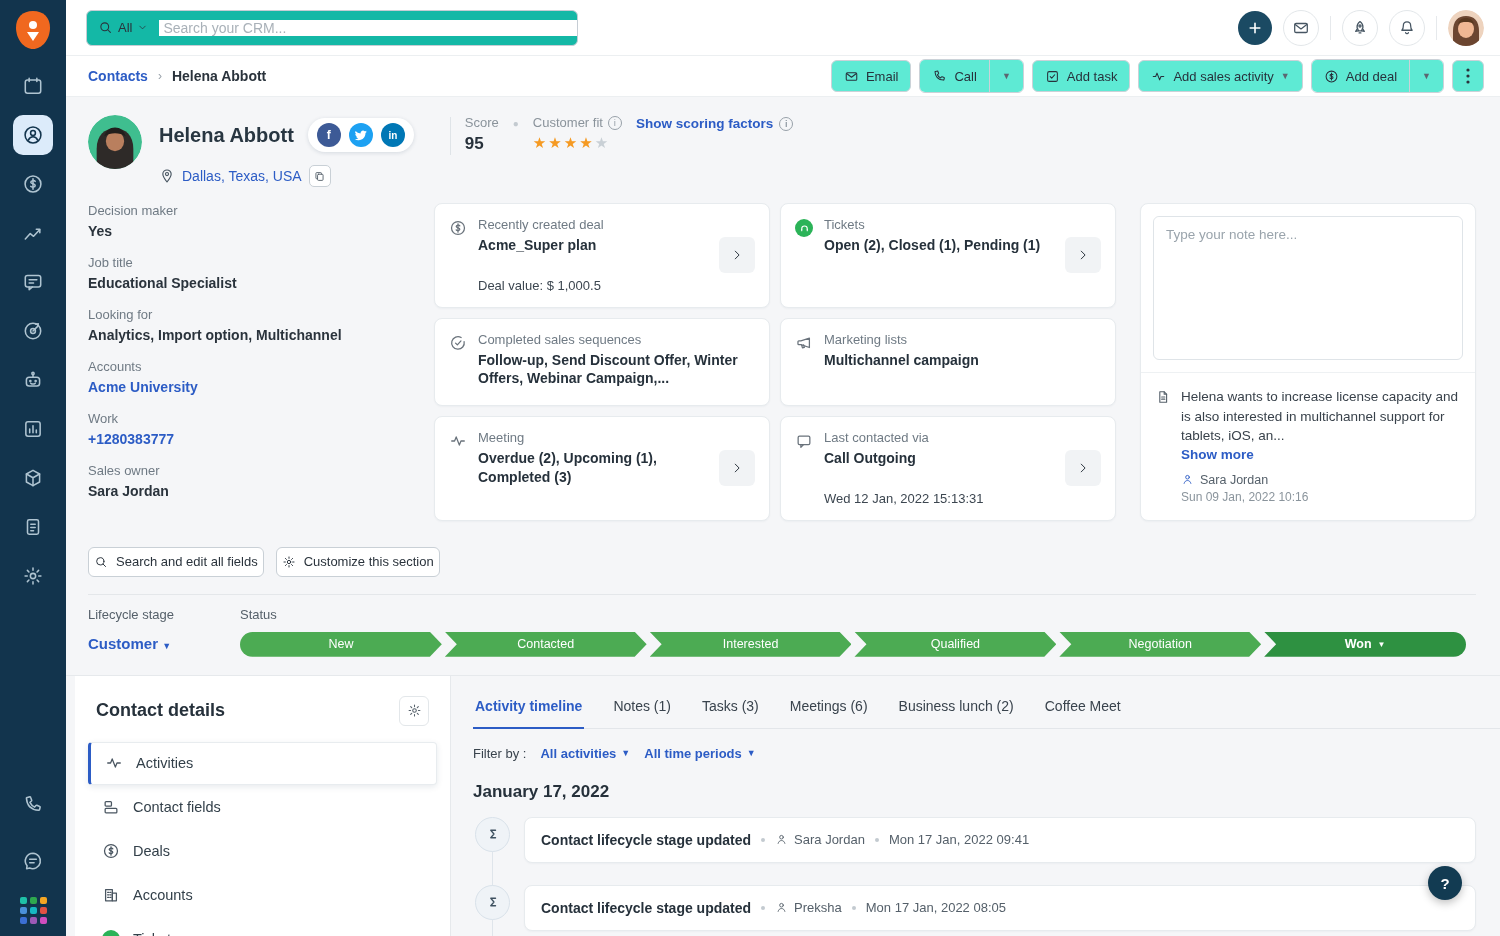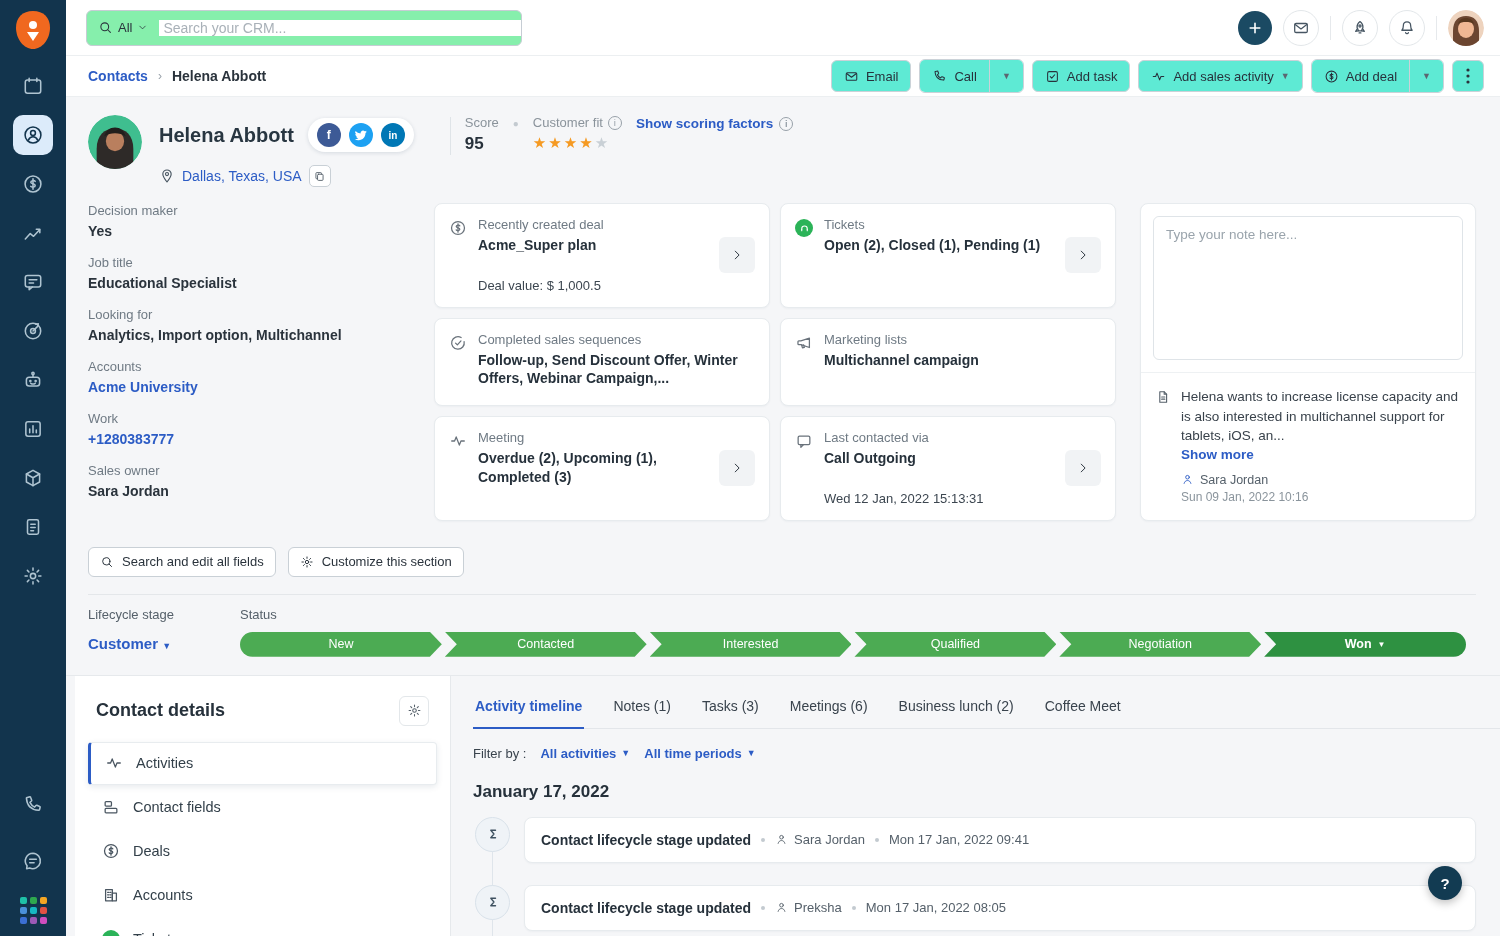--- a/index.html
+++ b/index.html
@@ -16,21 +16,21 @@
 .rail-icons{display:flex;flex-direction:column;align-items:center;gap:9px}
 .rail-btn{width:40px;height:40px;display:flex;align-items:center;justify-content:center;color:#AFC4D1;border-radius:10px;cursor:pointer}
 .rail-btn.active{background:#DCEBFA;color:var(--navy)}
 .rail-spacer{flex:1}
 .rail-bottom{display:flex;flex-direction:column;align-items:center;gap:16px}
 .appgrid{display:grid;grid-template-columns:repeat(3,7px);grid-gap:3px}
 .appgrid span{width:7px;height:7px;border-radius:2px}
 
 .main{flex:1;display:flex;flex-direction:column;min-width:0;position:relative}
 .topbar{height:56px;background:#fff;border-bottom:1px solid #ECEFF1;display:flex;align-items:center;padding:0 16px;flex-shrink:0}
-.search{width:436px;height:36px;border:1px solid #C6CDD4;border-radius:6px;display:flex;align-items:center;margin-left:4px;background:#86efac}
+.search{width:492px;height:36px;border:1px solid #C6CDD4;border-radius:6px;display:flex;align-items:center;margin-left:4px;background:#14b8a6}
 .scope{display:flex;align-items:center;gap:5px;padding:0 11px;height:100%;border-right:0;color:#2A333C;font-size:13px;cursor:pointer}
 .search input{border:0;outline:0;flex:1;font-size:14px;font-family:inherit;color:#2A333C;padding:0 4px}
 .search input::placeholder{color:#A9B1B8}
 .topbar-right{margin-left:auto;display:flex;align-items:center;gap:11px}
 .circle-btn{width:36px;height:36px;border-radius:50%;border:1px solid #E3E7EA;background:#fff;display:flex;align-items:center;justify-content:center;color:#475663;cursor:pointer}
 .add-circle{width:34px;height:34px;border-radius:50%;background:#1B4A63;color:#fff;border:0;display:flex;align-items:center;justify-content:center;cursor:pointer}
 .vdiv{width:1px;height:24px;background:#E6E9EC}
 .avatar-sm{width:36px;height:36px;border-radius:50%;overflow:hidden;cursor:pointer}
 
 .pagehead{height:41px;background:#fff;border-bottom:1px solid #ECEFF1;display:flex;align-items:center;padding:0 16px 0 22px;flex-shrink:0}
@@ -86,21 +86,21 @@
 .notecard{background:#fff;border:1px solid #E7EBEE;border-radius:8px;box-shadow:0 1px 2px rgba(18,52,77,.04)}
 .notebox{margin:12px;border:1px solid #DFE4E8;border-radius:6px}
 .notebox textarea{width:100%;height:138px;border:0;outline:0;resize:none;font-family:inherit;font-size:13.5px;padding:10px 12px;color:#2A333C;border-radius:6px}
 .notebox textarea::placeholder{color:#9AA4AC}
 .note-item{border-top:1px solid #EEF1F3;padding:14px 14px 16px;display:flex;gap:10px}
 .ntxt{font-size:13.5px;color:#39424B;line-height:1.45}
 .showmore{color:var(--blue);font-weight:700;cursor:pointer;font-size:13.5px;margin-top:1px}
 .nauthor{display:flex;align-items:center;gap:6px;margin-top:11px;font-size:12.5px;color:#55606A}
 .ntime{font-size:12px;color:#8A949C;margin-top:3px}
 .section-btns{display:flex;gap:12px;margin-top:26px}
-.sbtn{height:30px;border:1px solid #C9D0D6;border-radius:6px;background:#fff;font-size:13px;color:#2A333C;display:flex;align-items:center;gap:8px;padding:0 11px;cursor:pointer;font-family:inherit}
+.sbtn{height:30px;border:1px solid #C9D0D6;border-radius:6px;background:#fff;font-size:13px;color:#2A333C;display:flex;align-items:center;gap:8px;padding:0 5px;cursor:pointer;font-family:inherit}
 .rule{border-top:1px solid #E4E7EA;margin-top:17px}
 
 .lifecycle{padding:12px 34px 18px 22px}
 .lc-row{display:flex}
 .lc-left{width:152px;flex-shrink:0}
 .lc-lab{font-size:13px;color:#55606A}
 .lc-val{color:var(--blue);font-size:15px;font-weight:700;margin-top:13px;cursor:pointer}
 .lc-val .caret{color:var(--blue)}
 .stages{flex:1;display:flex;margin-top:10px}
 .stage{flex:1;height:25px;background:var(--green);color:#fff;font-size:12.5px;display:flex;align-items:center;justify-content:center;gap:6px;margin-left:3px;cursor:pointer;

